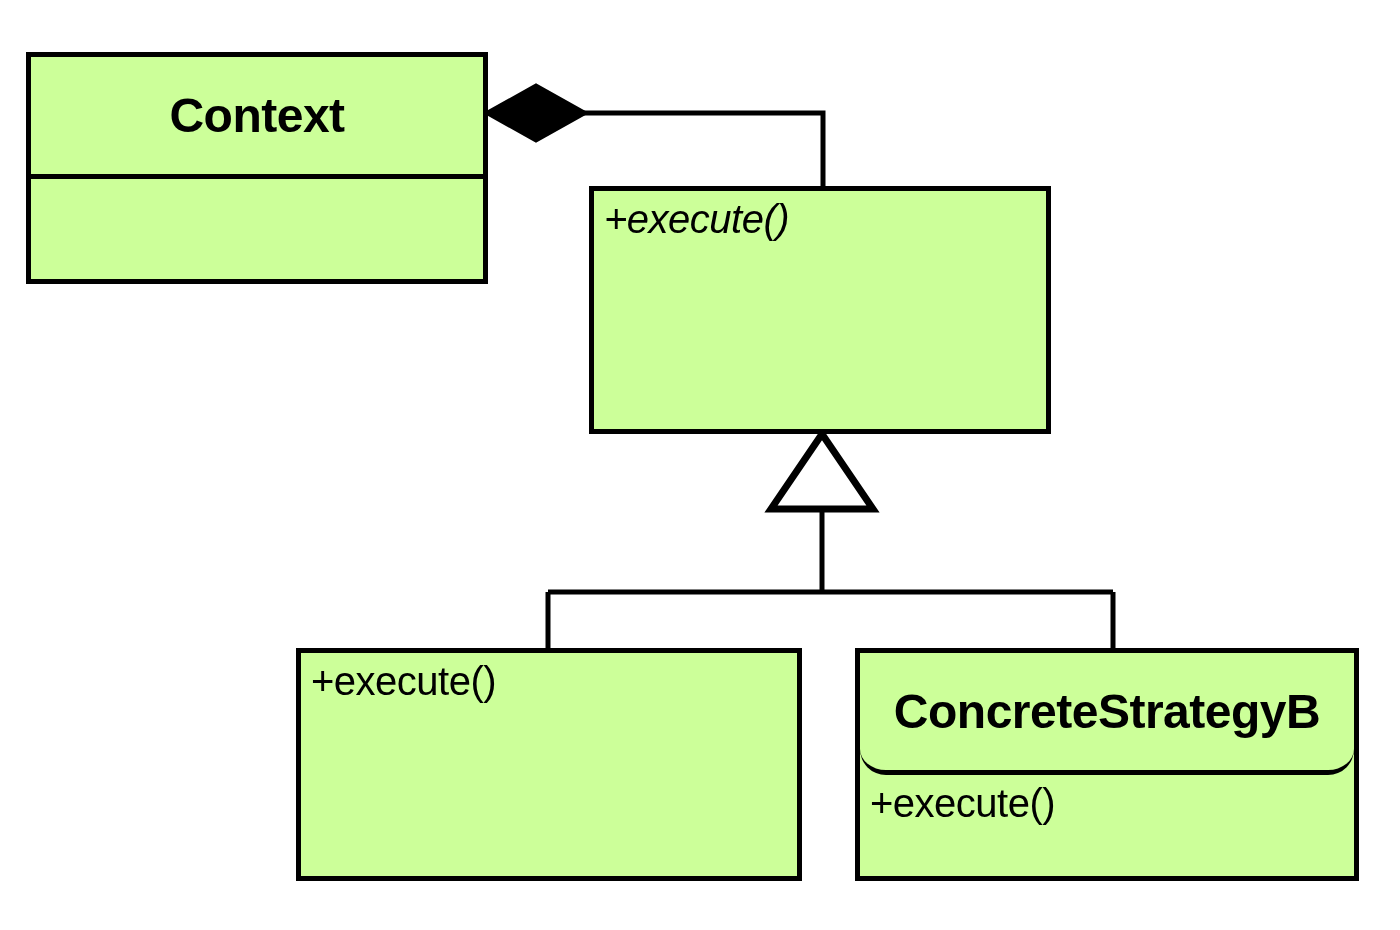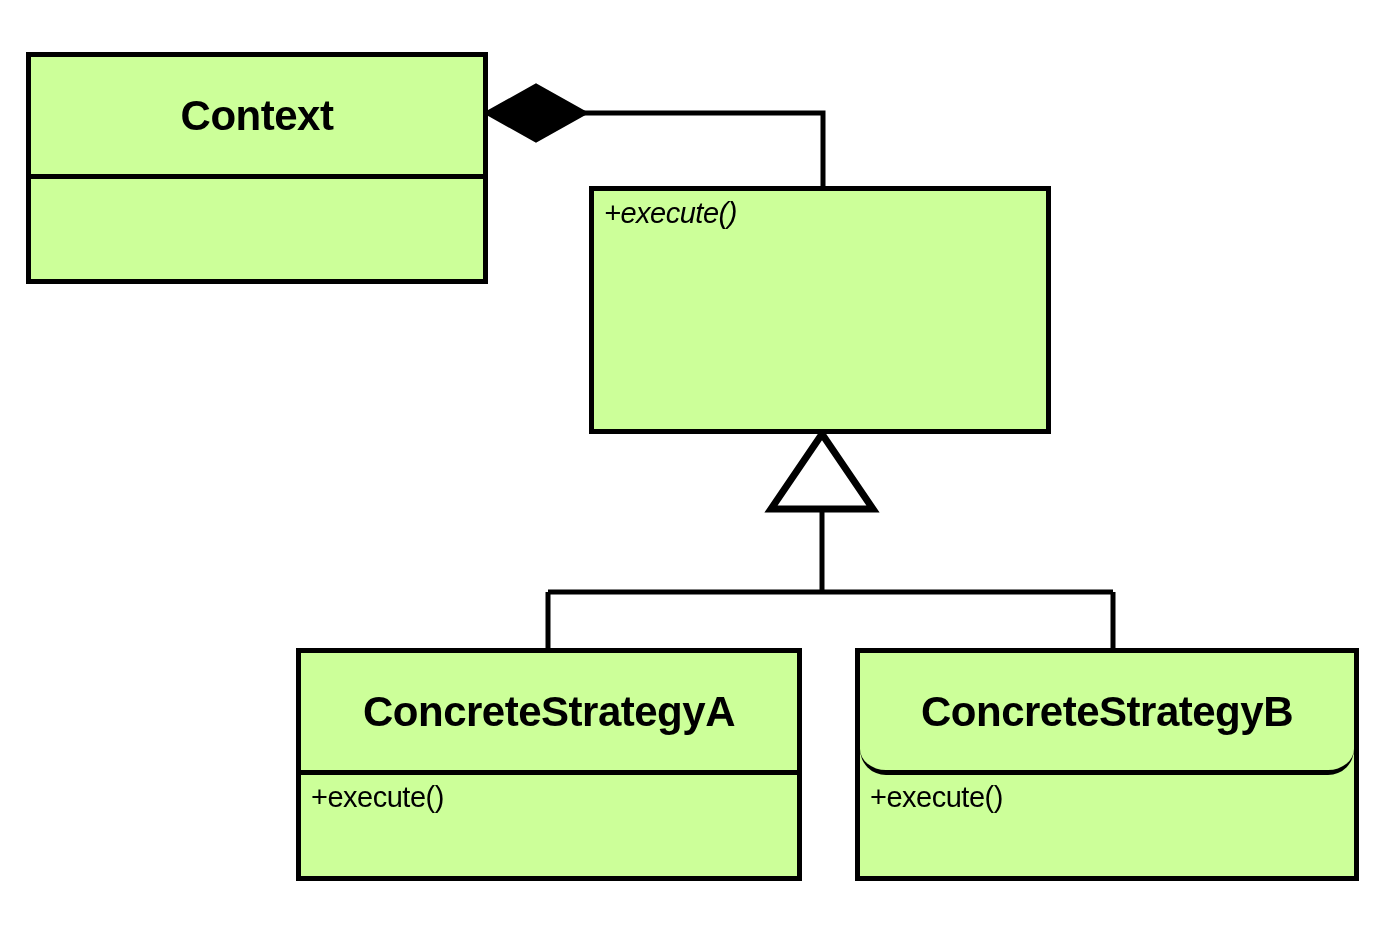--- a/index.html
+++ b/index.html
@@ -52,28 +52,28 @@
     letter-spacing: -0.2px;
   }
   .class-name {
     font-size: 40px;
     font-weight: bold;
     line-height: 1.08;
     color: #000000;
     letter-spacing: -0.3px;
   }
   .class-name-solo {
-    font-size: 42px;
+    font-size: 48px;
     font-weight: bold;
     color: #000000;
     line-height: 1.08;
     letter-spacing: -0.5px;
   }
   .member {
-    font-size: 29px;
+    font-size: 40px;
     line-height: 1.12;
     color: #000000;
     white-space: nowrap;
     letter-spacing: -0.5px;
   }
   .member.abstract {
     font-style: italic;
   }
   .edge-layer {
     position: absolute;
@@ -112,23 +112,20 @@
     <div class="uml-compartment" style="flex:1;"></div>
   </div>
 
   <div class="uml-class" style="left:589px; top:186px; width:462px; height:248px;">
     <div class="uml-compartment" style="flex:1;">
       <div class="member abstract">+execute()</div>
     </div>
   </div>
 
   <div class="uml-class" style="left:296px; top:648px; width:506px; height:233px;">
-    <div class="uml-header" style="height:122px;">
-      <div class="class-name-solo">ConcreteStrategyA</div>
-    </div>
     <div class="uml-compartment" style="flex:1;">
       <div class="member">+execute()</div>
     </div>
   </div>
 
   <div class="uml-class" style="left:855px; top:648px; width:504px; height:233px;">
     <div class="uml-header" style="height:122px;border-radius:26px;">
       <div class="class-name-solo">ConcreteStrategyB</div>
     </div>
     <div class="uml-compartment" style="flex:1;">

